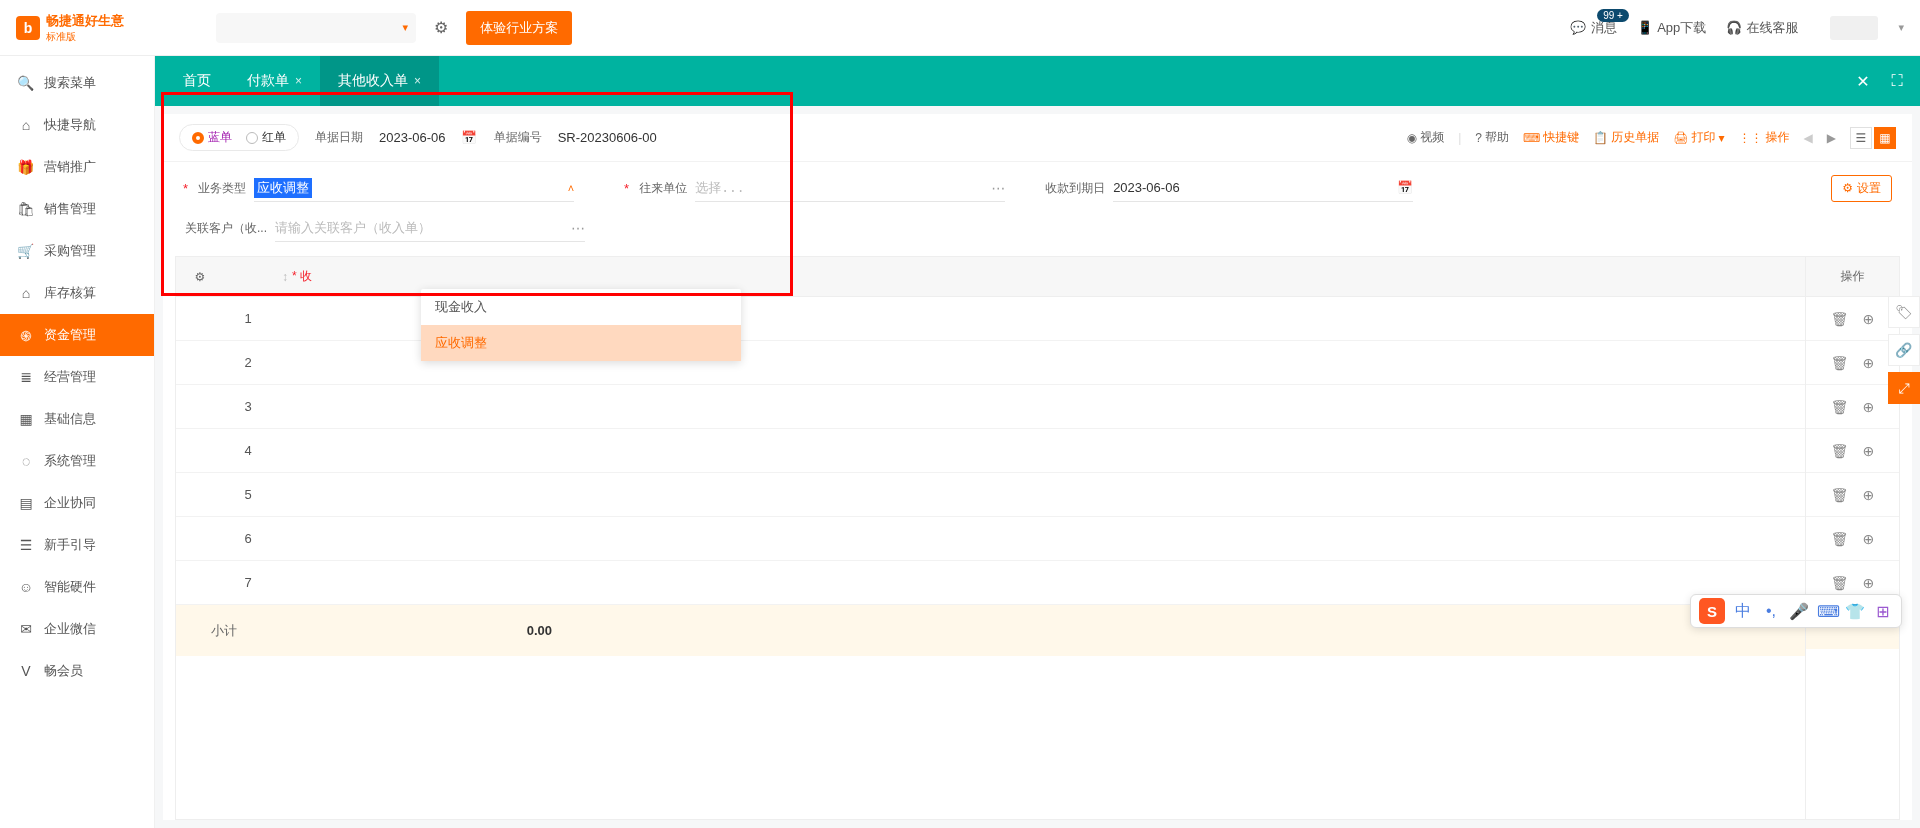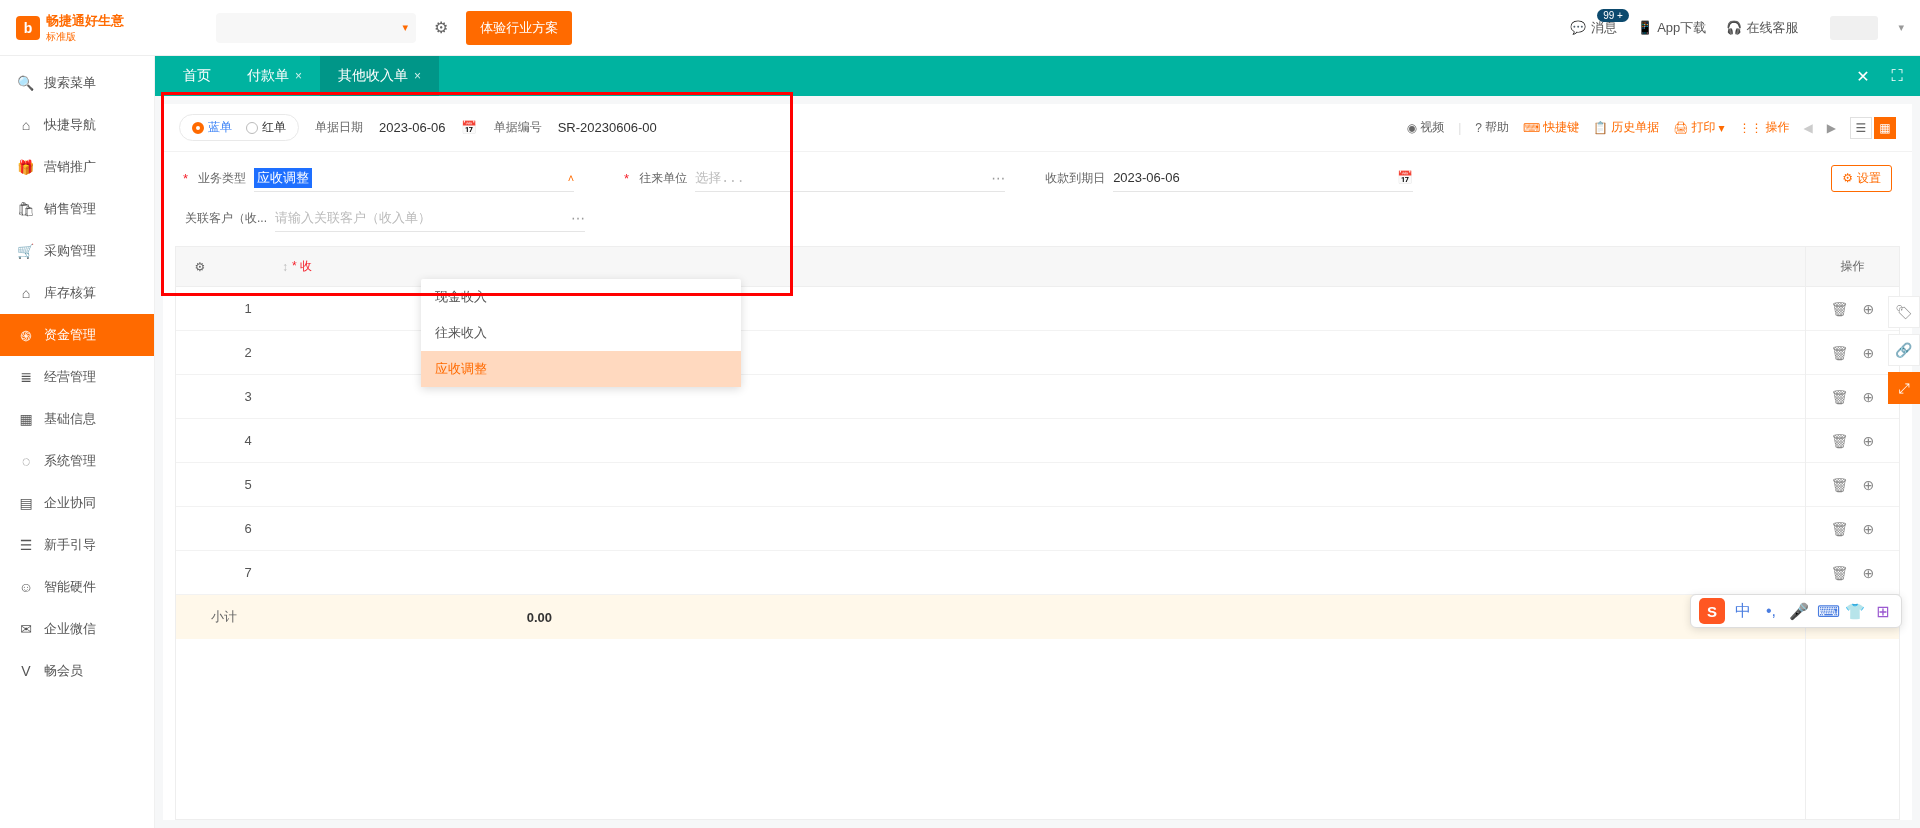--- a/index.html
+++ b/index.html
@@ -23,36 +23,36 @@
 
 .layout { display: flex; height: calc(100% - 56px); }
 .sidebar { width: 155px; background: #fff; border-right: 1px solid #f0f0f0; padding-top: 6px; }
 .side-item { display: flex; align-items: center; gap: 10px; padding: 12px 18px; color: #555; font-size: 13px; cursor: pointer; }
 .side-item.active { background: #ff6a00; color: #fff; }
 .side-icon { width: 16px; height: 16px; display: inline-flex; align-items: center; justify-content: center; font-size: 14px; }
 
 .main { flex: 1; display: flex; flex-direction: column; background: #f6f7f8; position: relative; }
 
 
-.tabbar { height: 40px; background: #00b3a0; display: flex; align-items: center; padding-left: 10px; position: relative; }
+.tabbar { height: 50px; background: #00b3a0; display: flex; align-items: center; padding-left: 10px; position: relative; }
 .tab { padding: 0 18px; height: 100%; display: flex; align-items: center; color: #fff; font-size: 14px; cursor: pointer; gap: 6px; }
 .tab.active { background: #009688; }
 .tab-x { font-size: 12px; color: #d0f0ec; }
 .tabbar-right { margin-left: auto; display: flex; align-items: center; gap: 12px; padding-right: 12px; }
 .tbr-icon { width: 22px; height: 22px; color: #fff; font-size: 16px; cursor: pointer; display: inline-flex; align-items: center; justify-content: center; }
 
 
 .panel { margin: 8px; background: #fff; flex: 1; display: flex; flex-direction: column; position: relative; }
 
 .toolbar { display: flex; align-items: center; padding: 10px 16px; gap: 16px; border-bottom: 1px solid #f2f2f2; }
 .radio-group { display: flex; gap: 14px; align-items: center; background: #fff; border: 1px solid #e9e9e9; border-radius: 14px; padding: 4px 12px; }
 .radio-opt { display: flex; align-items: center; gap: 4px; font-size: 12px; cursor: pointer; }
 .radio-circle { width: 12px; height: 12px; border-radius: 50%; border: 1px solid #bbb; display: inline-block; }
 .radio-opt.sel .radio-circle { border: 4px solid #ff6a00; width: 12px; height: 12px; }
-.radio-opt.sel { color: #3b82f6; }
+.radio-opt.sel { color: #a21caf; }
 .tb-label { color: #666; font-size: 12px; }
 .tb-val { color: #333; font-size: 13px; }
 .cal-icon { color: #ff6a00; font-size: 13px; }
 .toolbar-right { margin-left: auto; display: flex; align-items: center; gap: 14px; font-size: 12px; color: #666; }
 .tool-link { display: flex; align-items: center; gap: 3px; cursor: pointer; }
 .tool-orange { color: #ff6a00; }
 .view-toggle { display: flex; gap: 2px; }
 .vt-box { width: 22px; height: 22px; display: flex; align-items: center; justify-content: center; border: 1px solid #e0e0e0; cursor: pointer; font-size: 12px; }
 .vt-box.on { background: #ff6a00; color: #fff; border-color: #ff6a00; }
 
@@ -85,21 +85,21 @@
 .thead { display: flex; background: #f7f7f7; border-bottom: 1px solid #eee; height: 40px; align-items: center; }
 .th { padding: 0 10px; color: #666; font-size: 12px; display: flex; align-items: center; gap: 4px; }
 .th.gear { width: 48px; justify-content: center; }
 .th.idx { width: 48px; }
 .th.c1 { width: 180px; }
 .tbody .trow { display: flex; height: 44px; border-bottom: 1px solid #f2f2f2; align-items: center; }
 .td { padding: 0 10px; font-size: 13px; color: #555; }
 .td.idx { width: 48px; text-align: center; }
 .td.gear { width: 48px; }
 .td.amt { width: 180px; text-align: right; }
-.subtotal { background: #fff8ea; height: 44px; display: flex; align-items: center; }
+.subtotal { background: #fff8ea; height: 51px; display: flex; align-items: center; }
 .subtotal .lab { width: 96px; text-align: center; color: #666; font-size: 13px; }
 .subtotal .val { width: 300px; text-align: right; font-weight: 600; padding-right: 20px; }
 
 .table-ops { width: 94px; border-left: 1px solid #eee; }
 .ops-head { height: 40px; background: #f7f7f7; display: flex; align-items: center; justify-content: center; color: #666; font-size: 12px; border-bottom: 1px solid #eee; }
 .ops-row { height: 44px; display: flex; align-items: center; justify-content: center; gap: 14px; border-bottom: 1px solid #f2f2f2; color: #888; }
 .ops-row .oi { cursor: pointer; font-size: 14px; }
 
 
 .quickbar { position: absolute; right: 0; top: 240px; width: 32px; display: flex; flex-direction: column; gap: 6px; z-index: 15; }
@@ -301,21 +301,20 @@
           <span class="flabel">关联客户（收...</span>
           <div class="fsel" style="width:310px">
             <span class="fph">请输入关联客户（收入单）</span>
             <span class="dots-icon">⋯</span>
           </div>
         </div>
       </div>
 
       <div class="dropdown-pop" id="ddpop">
           <div class="dd-item">现金收入</div>
-          <div class="dd-item">往来收入</div>
           <div class="dd-item hl">应收调整</div>
         </div>
 
       <div class="table-wrap">
         <div class="table-left">
           <div class="thead">
             <div class="th gear">⚙</div>
             <div class="th idx"></div>
             <div class="th c1">
               <span style="color:#bbb">↕</span>

